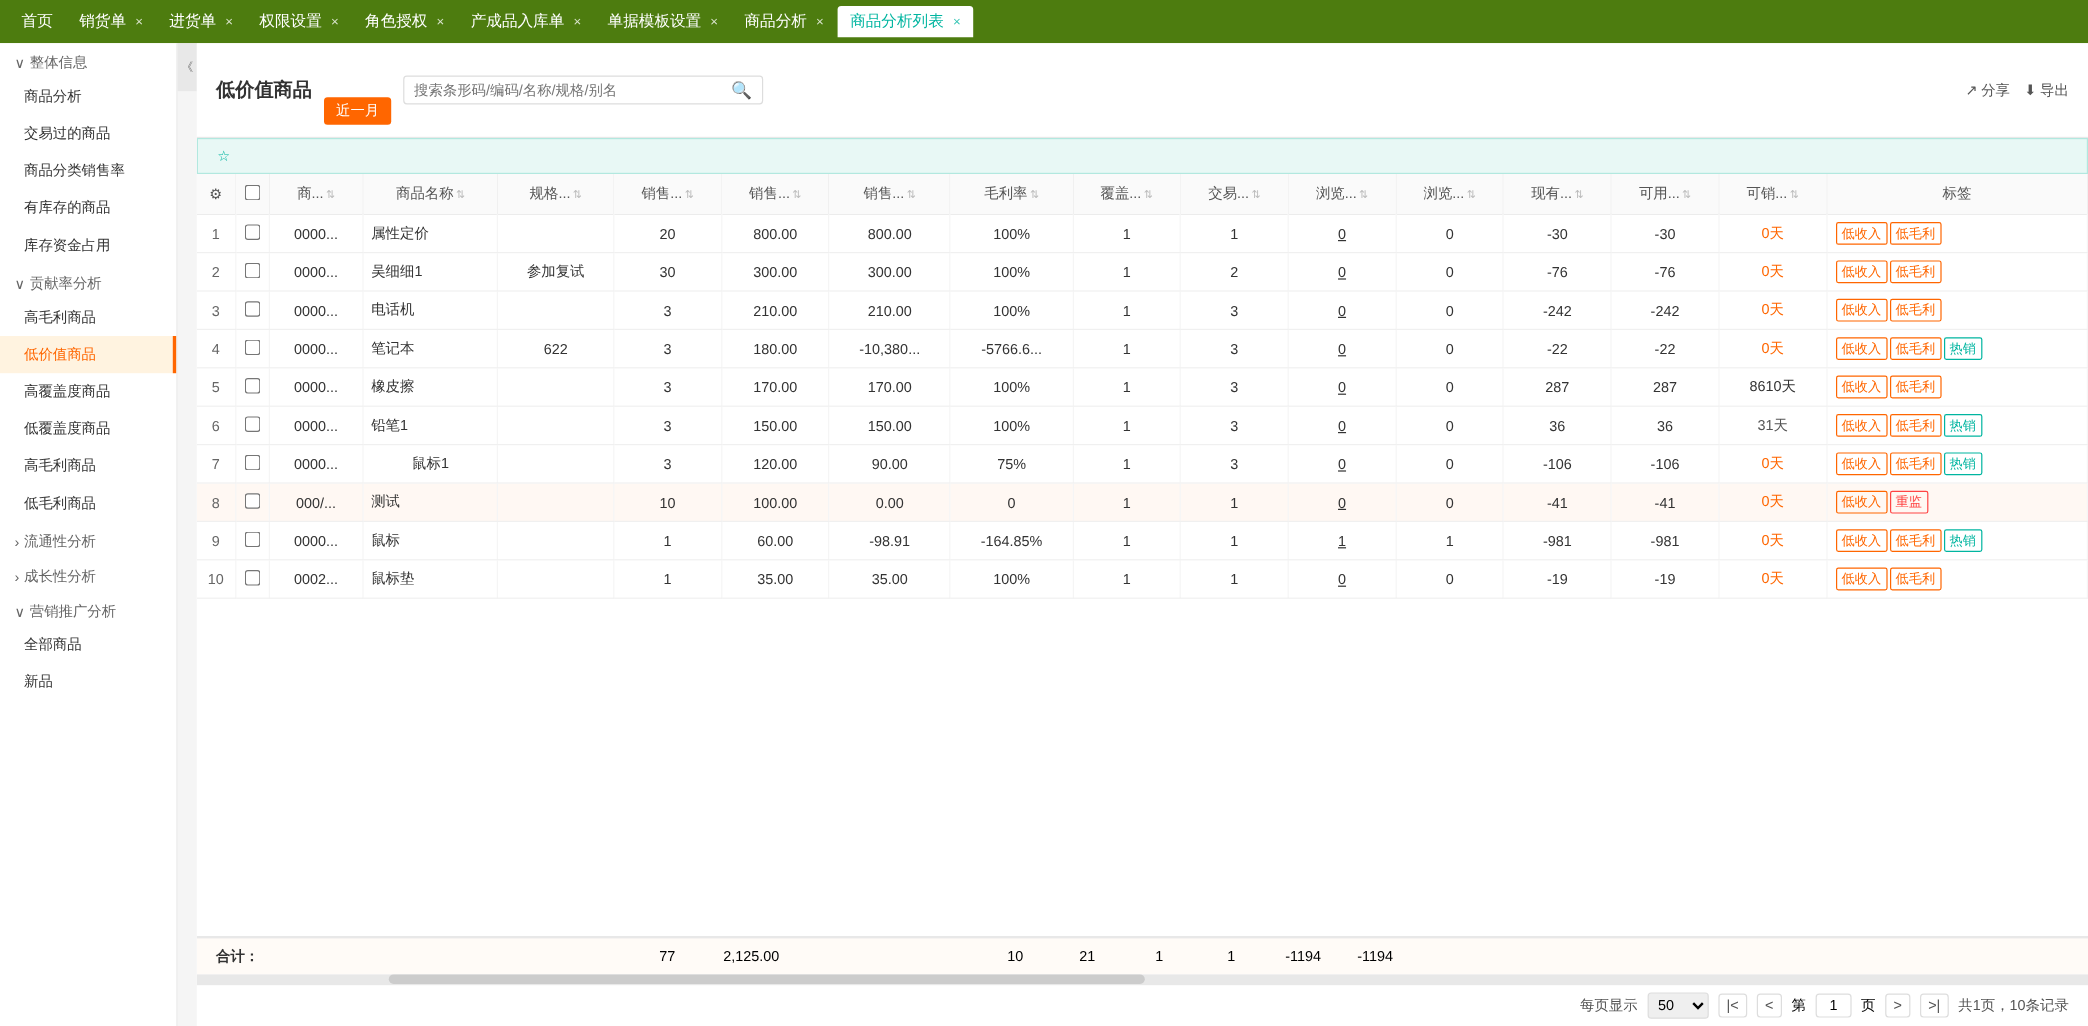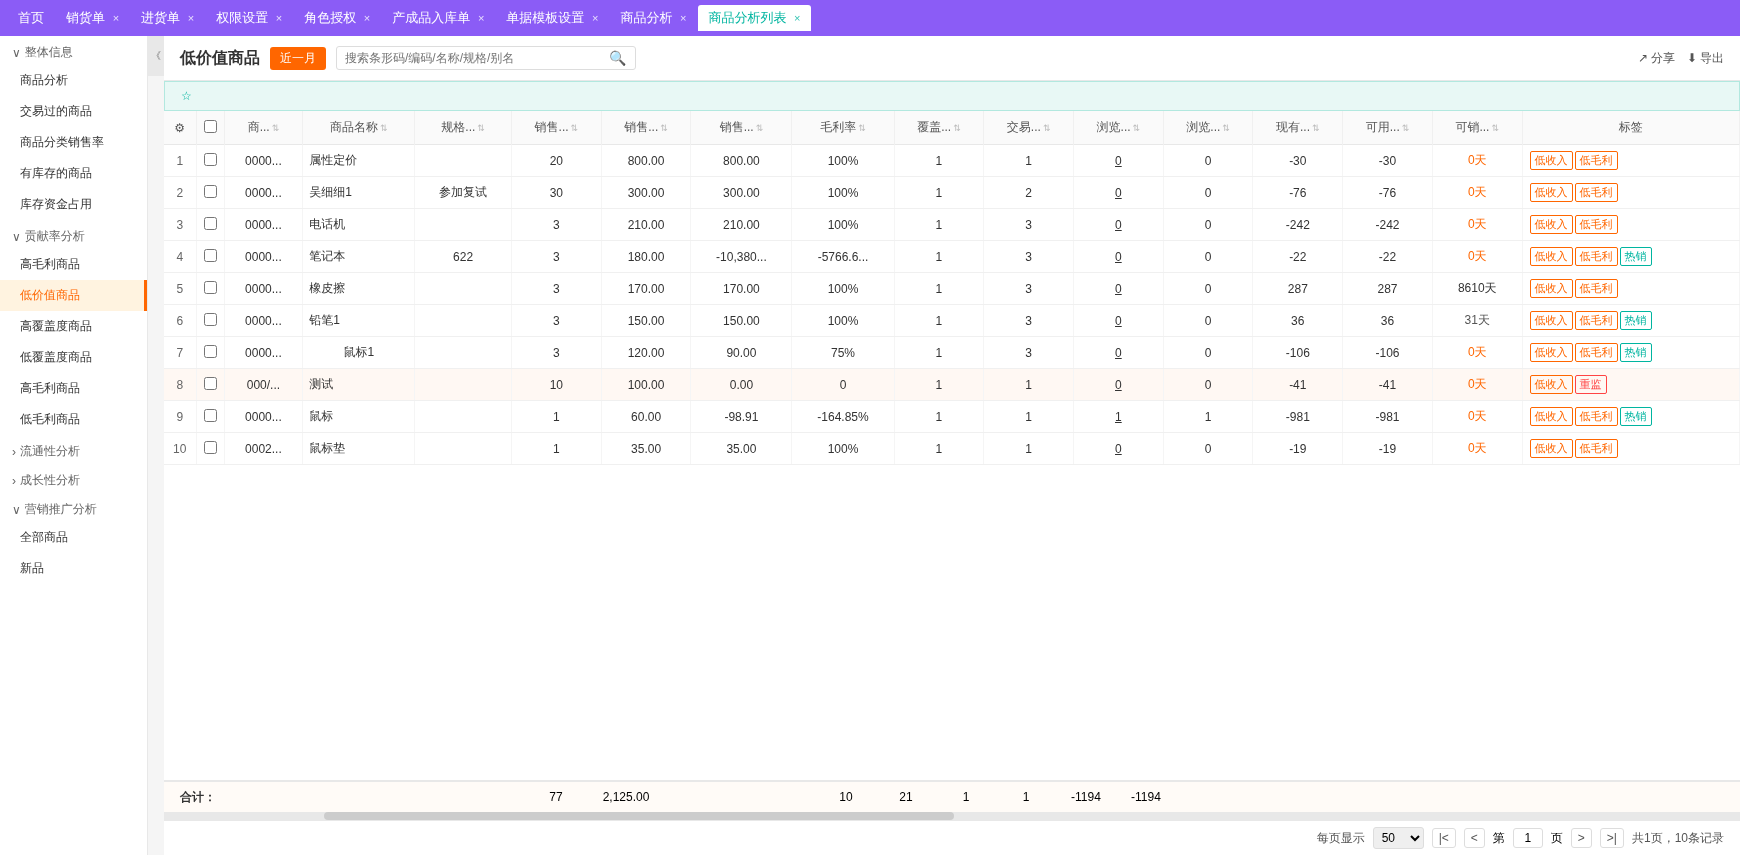--- a/index.html
+++ b/index.html
@@ -1,20 +1,20 @@
 <!DOCTYPE html>
 <html><head>
   <meta charset="utf-8">
   <style>
     * { box-sizing: border-box; margin: 0; padding: 0; font-family: 'Microsoft YaHei', Arial, sans-serif; font-size: 12px; }
     body { background: #f5f5f5; overflow: hidden; width: 1740px; height: 855px; }
 
     
     .top-nav {
-      background: #8b5cf6;
+      background: #4d7c0f;
       height: 36px;
       display: flex;
       align-items: center;
       padding: 0 8px;
       gap: 2px;
     }
     .nav-item {
       color: #fff;
       padding: 4px 10px;
       cursor: pointer;
@@ -79,20 +79,21 @@
       color: #333;
     }
     .filter-btn {
       background: #ff6600;
       color: #fff;
       border: none;
       border-radius: 3px;
       padding: 3px 10px;
       cursor: pointer;
       font-size: 12px;
+      margin-top: 35px;
     }
     .search-box {
       display: flex;
       align-items: center;
       border: 1px solid #ddd;
       border-radius: 3px;
       padding: 3px 8px;
       gap: 20px;
       flex: 1;
       max-width: 300px;

